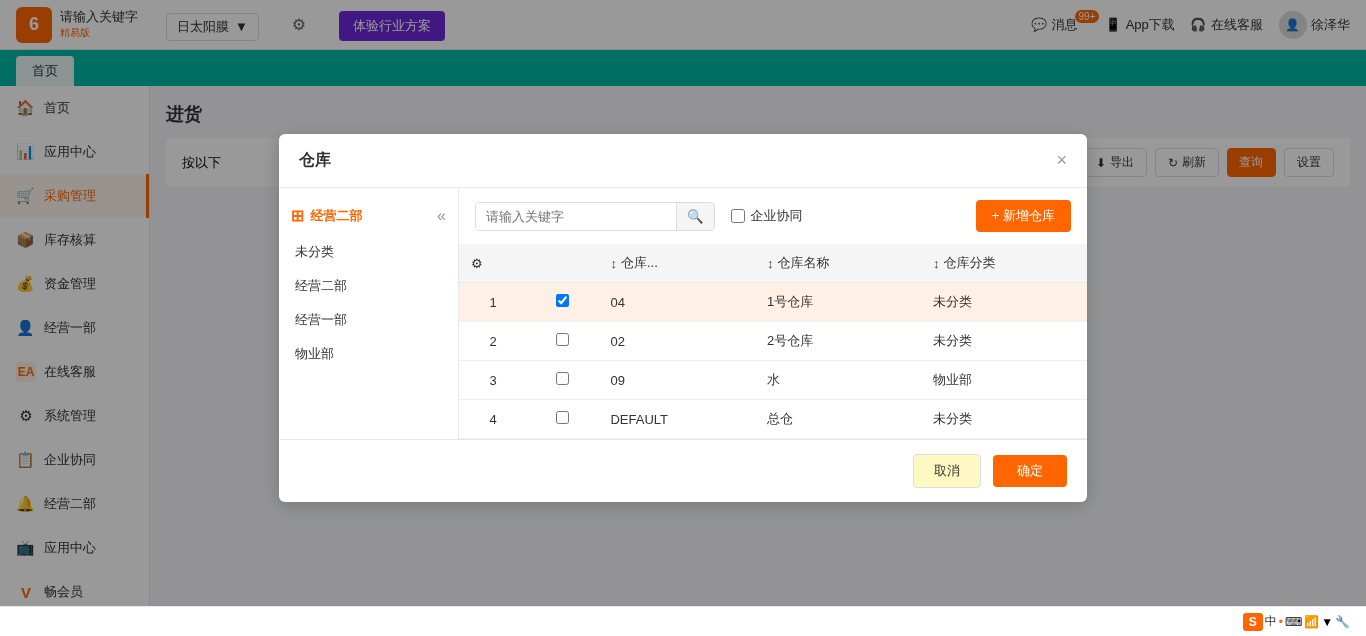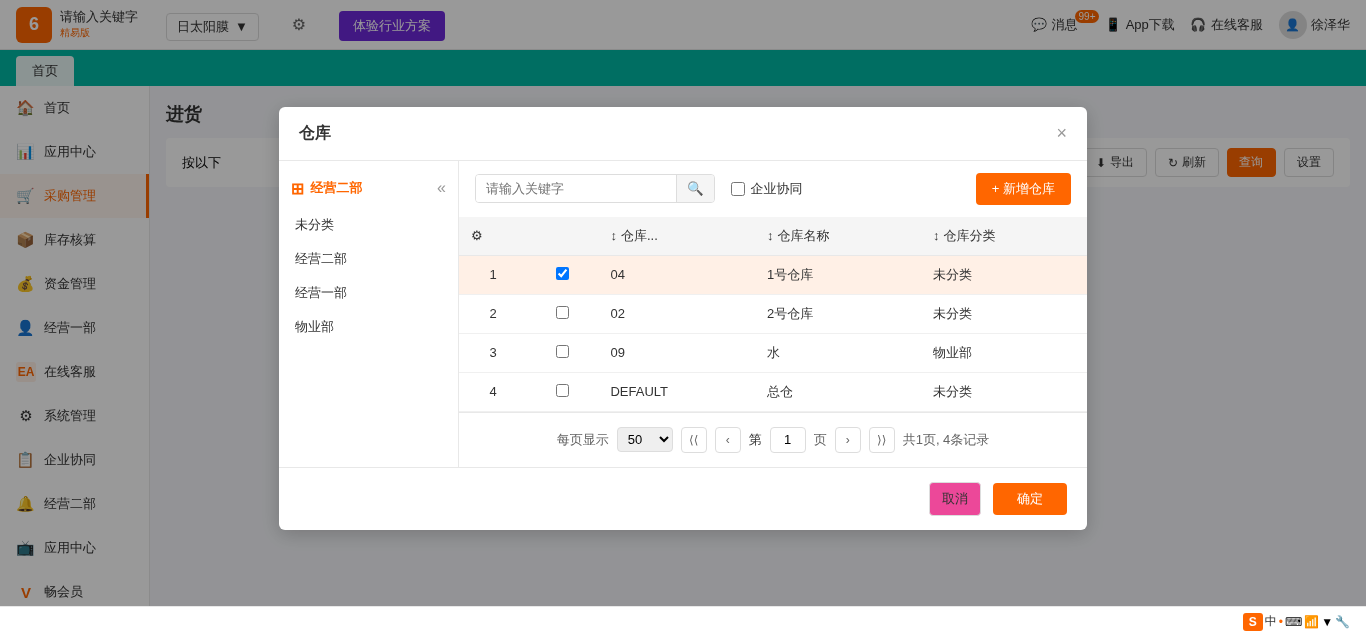--- a/index.html
+++ b/index.html
@@ -252,22 +252,22 @@
     .page-info { color: #666; }
 
     
     .modal-footer {
       display: flex; align-items: center; justify-content: flex-end;
       padding: 14px 20px;
       border-top: 1px solid #e8e8e8;
       gap: 12px;
     }
     .cancel-btn {
-      background: #ec4899; border: 1px solid #ddd;
-      border-radius: 4px; padding: 7px 12px;
+      background: #fef9c3; border: 1px solid #ddd;
+      border-radius: 4px; padding: 7px 20px;
       cursor: pointer; font-size: 13px; color: #333;
     }
     .confirm-btn {
       background: #f60; color: #fff; border: none;
       border-radius: 4px; padding: 7px 24px;
       cursor: pointer; font-size: 13px;
     }
 
     
     .status-bar {
@@ -522,36 +522,20 @@
       <td class="row-num">4</td>
       <td class="th-center"><input type="checkbox" style=""></td>
       <td>DEFAULT</td>
       <td>总仓</td>
       <td>未分类</td>
     </tr>
               </tbody>
           </table>
         </div>
 
-        <div class="pagination">
-          <span class="page-size-label">每页显示</span>
-          <select class="page-size-select">
-            <option>50</option>
-            <option>100</option>
-            <option>200</option>
-          </select>
-          <button class="page-btn">⟨⟨</button>
-          <button class="page-btn">‹</button>
-          <span>第</span>
-          <input class="page-input" type="text" value="1" style="">
-          <span class="page-info">页</span>
-          <button class="page-btn">›</button>
-          <button class="page-btn">⟩⟩</button>
-          <span class="page-info">共1页, 4条记录</span>
-        </div>
       </div>
     </div>
 
     <div class="modal-footer">
       <button class="cancel-btn">取消</button>
       <button class="confirm-btn">确定</button>
     </div>
   </div>
 </div>
 

